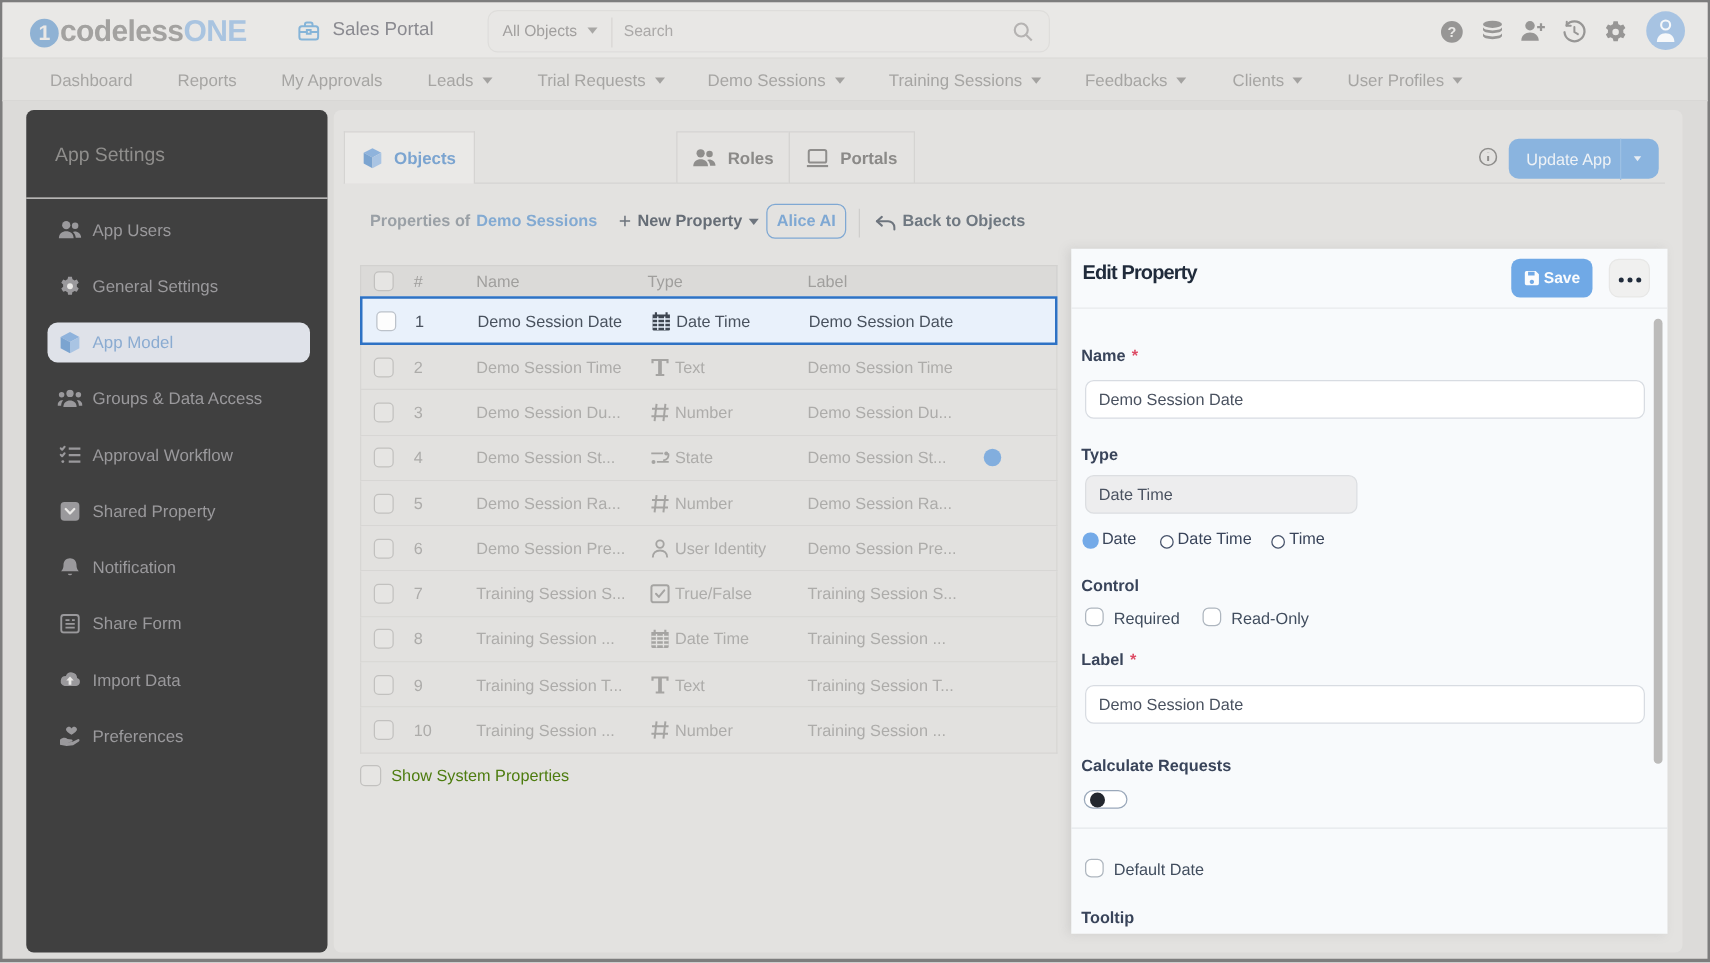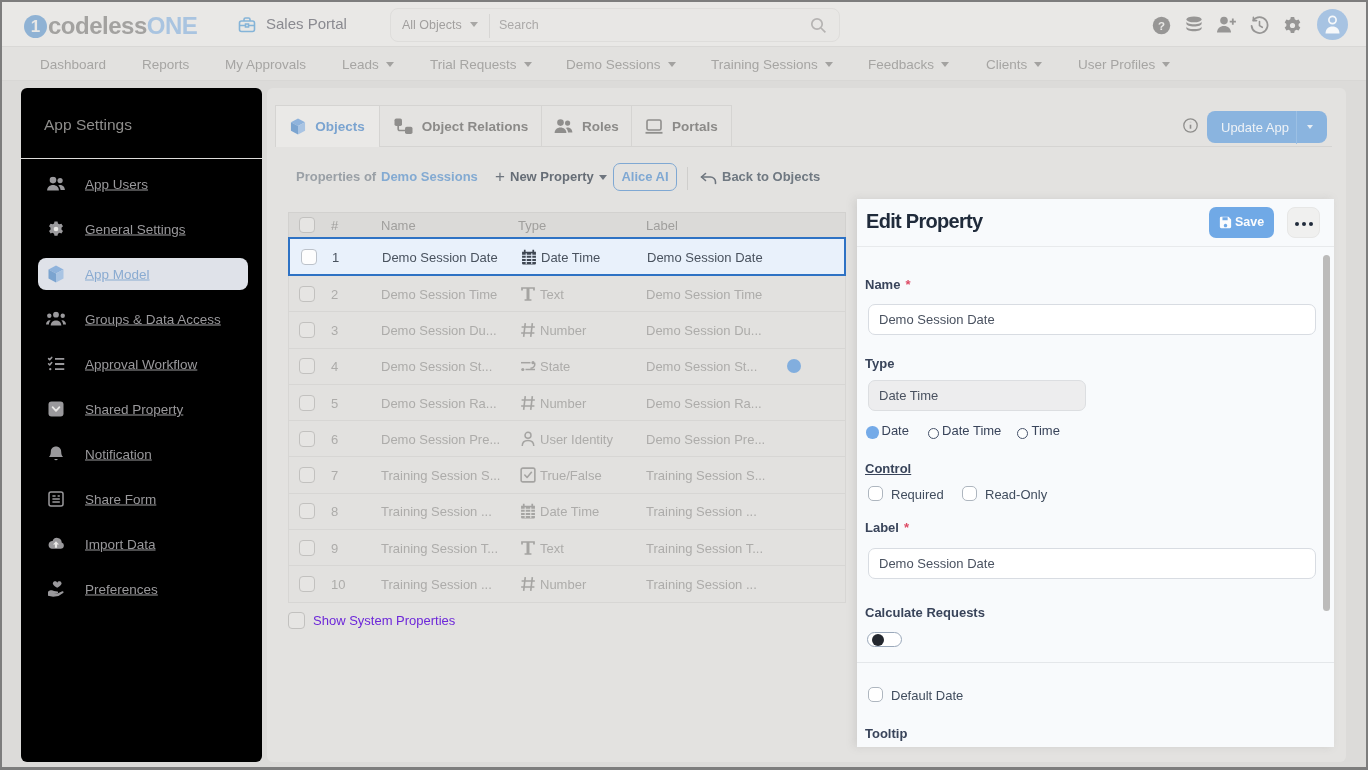--- a/index.html
+++ b/index.html
@@ -21,26 +21,26 @@
 .search .allobj { position:absolute; left:11px; top:9px; font-size:12.5px; color:#a19f9e; }
 .search .sep { position:absolute; left:98px; top:5px; width:1px; height:24px; background:#d7d6d4; }
 .search .ph { position:absolute; left:108px; top:9px; font-size:12.5px; color:#aba9a8; }
 .hic { position:absolute; top:14px; }
 .avatar { position:absolute; left:1315px; top:7px; width:31px; height:31px; border-radius:50%; background:#a7c3e2; }
 
 .nav { position:absolute; left:0; top:45px; right:0; height:34px; background:#e2e1df; border-bottom:1px solid #d8d7d5; font-size:13.5px; color:#a6a5a3; font-weight:500; }
 .nav span.item { position:absolute; top:10px; white-space:nowrap; }
 .caret { display:inline-block; width:0; height:0; border-left:4.5px solid transparent; border-right:4.5px solid transparent; border-top:5px solid #a3a2a0; margin-left:7px; vertical-align:2px; }
 
-.sidebar { position:absolute; left:19px; top:86px; width:241px; height:674px; background:#000000; border-radius:6px; }
+.sidebar { position:absolute; left:19px; top:86px; width:241px; height:674px; background:#404040; border-radius:6px; }
 .side-title { position:absolute; left:23px; top:28px; font-size:15.5px; color:#8f8e8c; }
 .side-divider { position:absolute; left:0; top:70px; width:100%; height:1px; background:#dddcda; }
 .side-item { position:absolute; left:17px; width:210px; height:32px; color:#9a999c; font-size:13.5px; }
 .side-item svg { position:absolute; left:18px; top:50%; transform:translate(-50%,-50%); }
-.side-item .lbl { position:absolute; left:47px; top:50%; transform:translateY(-50%); white-space:nowrap;text-decoration:underline; }
+.side-item .lbl { position:absolute; left:36px; top:50%; transform:translateY(-50%); white-space:nowrap; }
 .side-item.active { background:#dfe2e9; border-radius:8px; color:#8aabd1; }
 
 .content { position:absolute; left:265px; top:86px; width:1079px; height:674px; background:#e3e2e0; border-radius:6px; }
 .tabline { position:absolute; left:273px; top:144px; width:1057px; height:1px; background:#d5d4d2; }
 .tab { position:absolute; top:103px; height:42px; border:1px solid #d5d4d2; background:#e4e3e1; display:flex; align-items:center; justify-content:center; font-size:15px; font-weight:600; color:#8b8a88; }
 .tab svg { margin-right:9px; }
 .tab { font-size:13.5px; }
 .tab.active { background:#eae9e7; border-bottom:none; height:42px; color:#7ba4d0; z-index:2; }
 
 .proprow { position:absolute; left:294px; top:161px; height:30px; font-size:13px; white-space:nowrap; }
@@ -49,31 +49,31 @@
 
 .tbl { position:absolute; left:286px; top:210px; width:558px; }
 .tbl-hd { height:25px; background:#dbdad8; border:1px solid #d2d1cf; border-bottom:none; position:relative; color:#a09f9d; font-size:13px; }
 .trow { height:36.3px; border:1px solid #d7d6d4; border-top:none; position:relative; color:#adacaa; font-size:13px; background:#e2e1df; }
 .trow.sel { height:39px; border:2px solid #2e72c4; background:#e9f1fb; color:#49525e; }
 .cell { position:absolute; top:50%; transform:translateY(-50%); white-space:nowrap; }
 .cb { position:absolute; left:10px; top:50%; transform:translateY(-50%); width:16px; height:16px; border:1px solid #c2c1bf; border-radius:4px; background:#e6e5e3; }
 .trow.sel .cb { background:#fdfdfd; border-color:#bcc2ca; left:11px; }
 .typeic { position:absolute; left:231px; top:50%; transform:translateY(-50%); width:16px; height:16px; }
 .bluedot { position:absolute; left:498px; top:50%; transform:translateY(-50%); width:14px; height:14px; border-radius:50%; background:#82aede; }
-.showsys { position:absolute; left:286px; top:610px; font-size:13px; color:#6d28d9;text-decoration:underline; }
+.showsys { position:absolute; left:286px; top:610px; font-size:13px; color:#4d7c0f;text-decoration:underline; }
 .showsys .box { position:absolute; left:0; top:0; width:17px; height:17px; border:1px solid #c2c1bf; border-radius:4px; background:#e6e5e3; }
 
 .info-ic { position:absolute; left:1181px; top:116px; }
 .updbtn { position:absolute; left:1205px; top:109px; width:120px; height:31.5px; background:#8ab4df; border-radius:8px; color:#eef2f6; font-size:13.5px; font-weight:400; }
 .updbtn .t { position:absolute; left:14px; top:9px; font-size:13px; }
 .updbtn .vsep { position:absolute; left:89px; top:0; width:1px; height:33px; background:#9cc0e4; }
 .updbtn .c { position:absolute; left:100px; top:14px; width:0; height:0; border-left:3.8px solid transparent; border-right:3.8px solid transparent; border-top:4.5px solid #e8eef4; }
 
 .drawer { position:absolute; left:855px; top:197px; width:477px; height:548px; background:#f8fafc; box-shadow:-3px 0 8px rgba(120,120,120,0.18); }
-.dr-title { position:absolute; left:9px; top:11px; font-size:20px; letter-spacing:-0.7px; font-weight:bold; color:#202b3b; }
+.dr-title { position:absolute; left:9px; top:11px; font-size:16px; letter-spacing:-0.7px; font-weight:bold; color:#202b3b; }
 .savebtn { position:absolute; left:352px; top:8px; width:65px; height:31px; background:#70a9e6; border-radius:7px; color:#fbfcfd; font-size:12.5px; font-weight:bold; }
 .dotsbtn { position:absolute; left:430px; top:8px; width:33px; height:31px; background:#f0f0ef; border:1px solid #e7e7e6; border-radius:8px; }
 .dotsbtn .d { position:absolute; top:14px; width:4px; height:4px; border-radius:50%; background:#202b3b; }
 .dr-hdline { position:absolute; left:0; top:47px; width:100%; height:1px; background:#e8eaec; }
 .dr-label { position:absolute; left:8px; font-size:13px; font-weight:700; color:#39445a; }
 .dr-label .ast { color:#dd4a64; font-weight:600; margin-left:5px; }
 .dr-input { position:absolute; left:11px; width:448px; height:31px; background:#ffffff; border:1px solid #d8dce2; border-radius:7px; font-size:13px; color:#4a5260; line-height:29px; padding-left:10px; }
 .dr-input.dis { width:218px; background:#ededee; border-color:#dcdee1; }
 .radio { display:inline-block; width:11px; height:11px; border-radius:50%; border:1.5px solid #46526a; background:#fdfefe; vertical-align:-2.5px; }
 .radio.on { background:#74aae8; border:none; width:12.5px; height:12.5px; }
@@ -235,28 +235,20 @@
   <div class="content"></div>
   <div class="tabline"></div>
   <div class="tab active" style="left:273px;width:105px;">
     <svg width="16" height="17" viewBox="0 0 17 18">
         <path d="M8.5 0.5 L16 4.5 L8.5 8.5 L1 4.5 Z" fill="#8fb3dc"></path>
         <path d="M1 4.5 L8.5 8.5 V17.5 L1 13.5 Z" fill="#7ba4d0"></path>
         <path d="M16 4.5 L8.5 8.5 V17.5 L16 13.5 Z" fill="#a9c4e3"></path>
       </svg>
     Objects
   </div>
-  <div class="tab" style="left:377px;width:164px;">
-    <svg width="19" height="16" viewBox="0 0 19 16">
-        <rect x="0.5" y="0.5" width="7.5" height="7.5" rx="1.8" fill="#8f8e8c"></rect>
-        <path d="M4.2 8 v3 a1.5 1.5 0 0 0 1.5 1.5 h6" stroke="#8f8e8c" stroke-width="1.7" fill="none"></path>
-        <rect x="11" y="8.8" width="7.5" height="7.2" rx="1.8" fill="#8f8e8c"></rect>
-      </svg>
-    Object Relations
-  </div>
   <div class="tab" style="left:539px;width:91px;">
     <svg width="19" height="15" viewBox="0 0 19 15" fill="#8f8e8c">
         <circle cx="6.5" cy="3.6" r="3.3"></circle>
         <path d="M0.6 14 c0 -3.5 2.7 -5.6 5.9 -5.6 s5.9 2.1 5.9 5.6 z"></path>
         <circle cx="13.6" cy="4.1" r="2.6"></circle>
         <path d="M13.2 8.6 c2.9 0 5.2 1.9 5.2 5 h-4.3 c-0.2 -2 -1 -3.6 -2.4 -4.6 z"></path>
       </svg>
     Roles
   </div>
   <div class="tab" style="left:629px;width:101px;">
@@ -427,21 +419,21 @@
     <div class="dr-hdline"></div>
     <div class="dr-label" style="top:78px;">Name<span class="ast">*</span></div>
     <div class="dr-input" style="top:105px;">Demo Session Date</div>
     <div class="dr-label" style="top:157px;">Type</div>
     <div class="dr-input dis" style="top:181px;">Date Time</div>
     <div style="position:absolute;left:9px;top:224px;font-size:13px;color:#39445a;">
       <span class="radio on" style="margin-right:3px;"></span><span style="vertical-align:1px;">Date</span>
       <span class="radio" style="margin-left:15.5px;margin-right:3px;"></span><span style="vertical-align:1px;">Date Time</span>
       <span class="radio" style="margin-left:12.5px;margin-right:3px;"></span><span style="vertical-align:1px;">Time</span>
     </div>
-    <div class="dr-label" style="top:262px;text-decoration:underline;">Control</div>
+    <div class="dr-label" style="top:262px;">Control</div>
     <span class="dr-check" style="left:11px;top:287px;"></span>
     <span class="dr-ctext" style="left:34px;top:288px;">Required</span>
     <span class="dr-check" style="left:105px;top:287px;"></span>
     <span class="dr-ctext" style="left:128px;top:288px;">Read-Only</span>
     <div class="dr-label" style="top:321px;">Label<span class="ast">*</span></div>
     <div class="dr-input" style="top:349px;">Demo Session Date</div>
     <div class="dr-label" style="top:406px;">Calculate Requests</div>
     <div class="toggle" style="top:433px;">
         <span class="knob"></span>
       </div>

